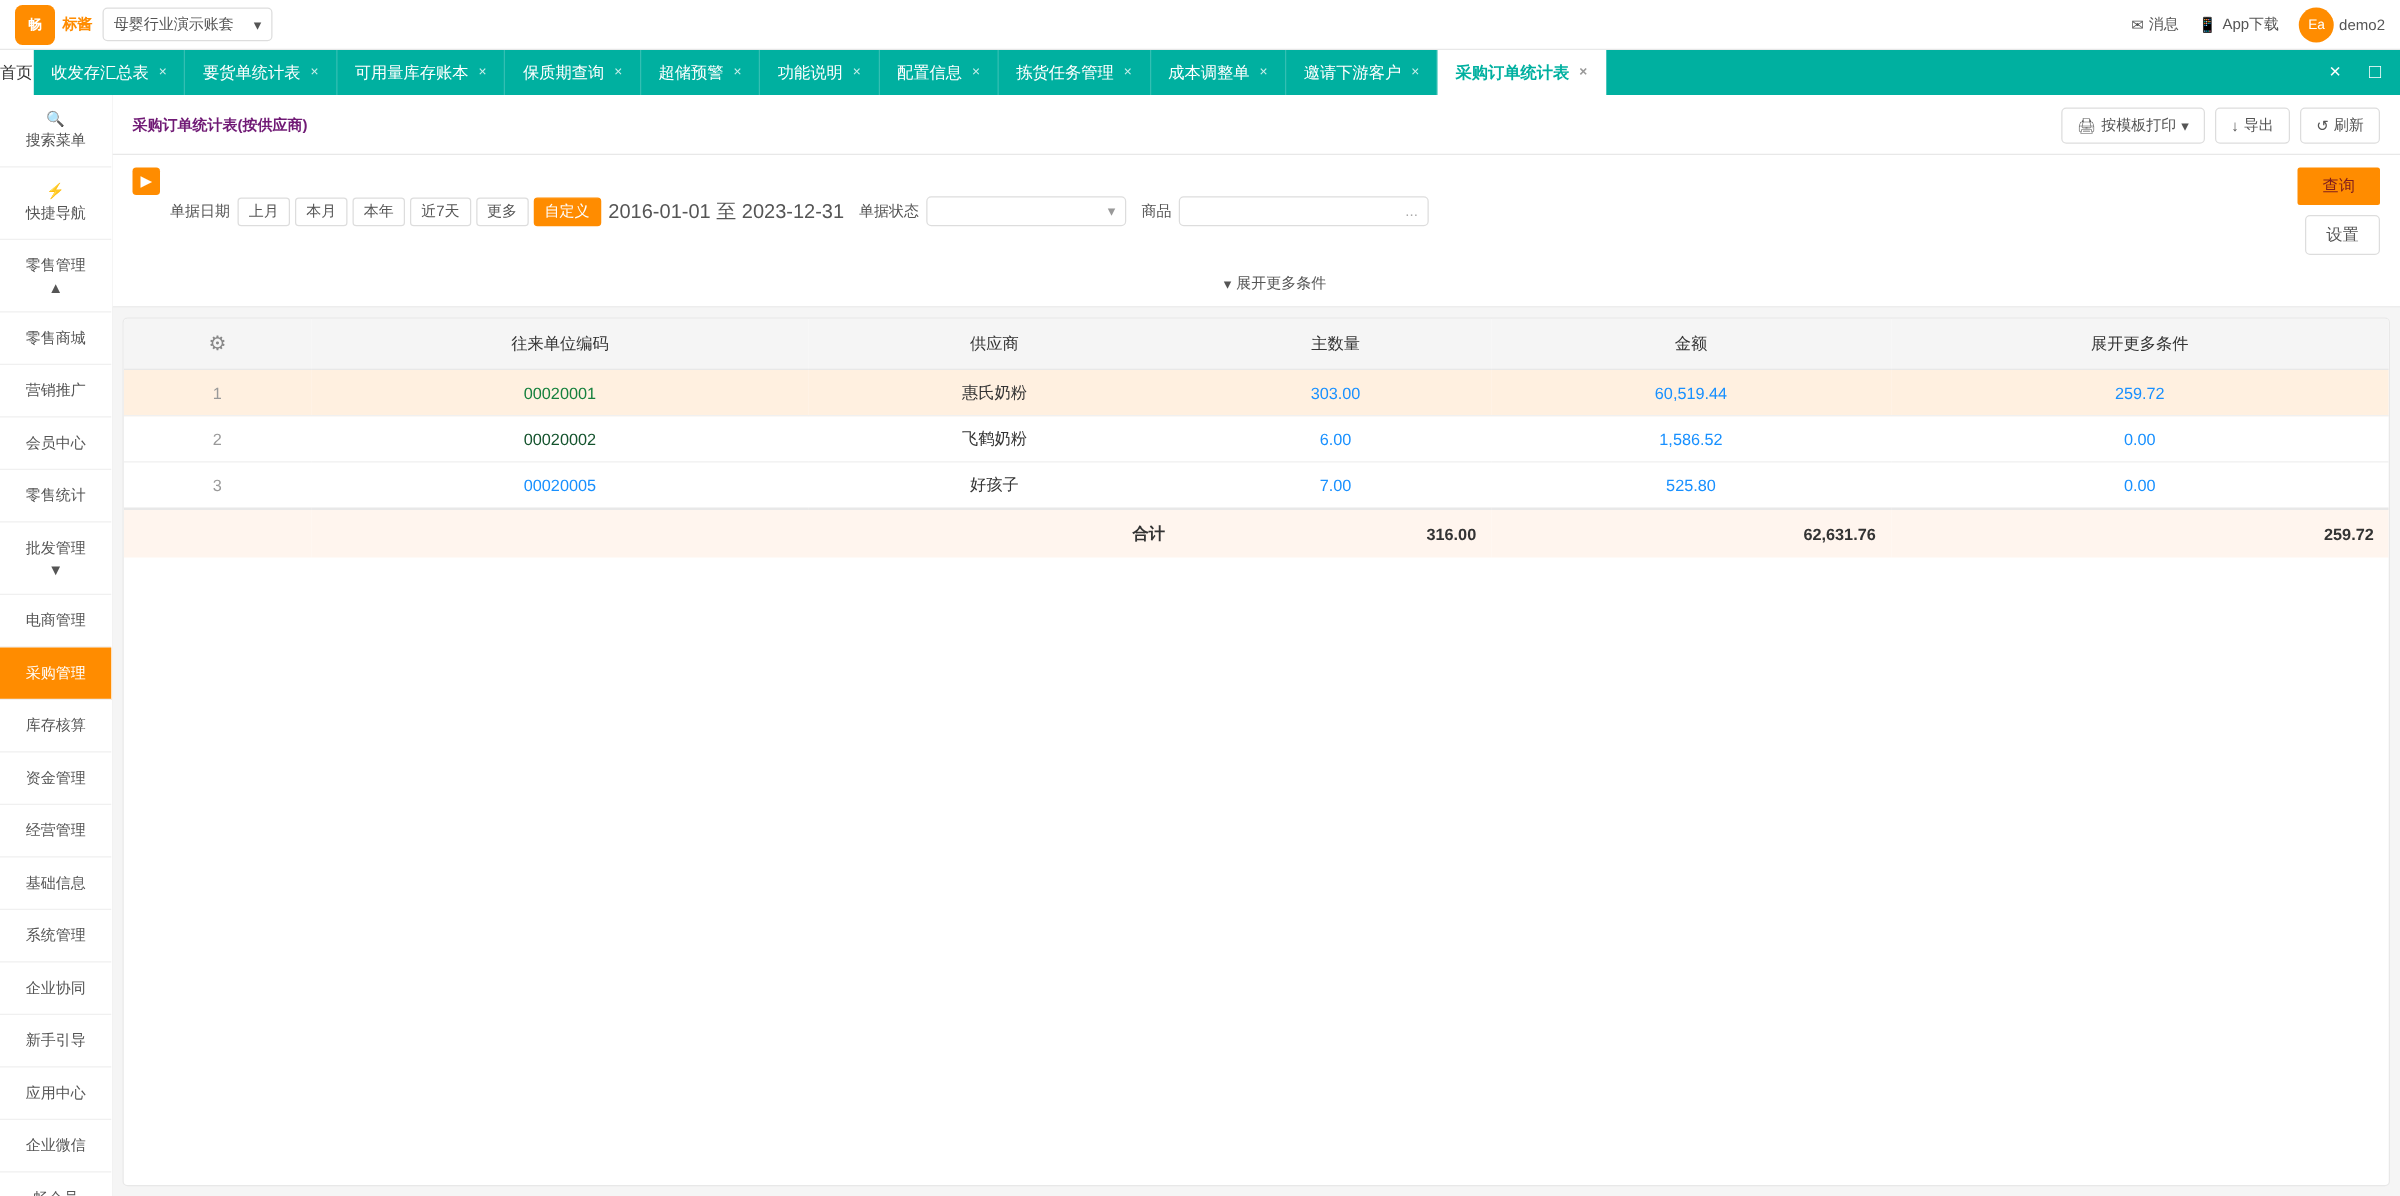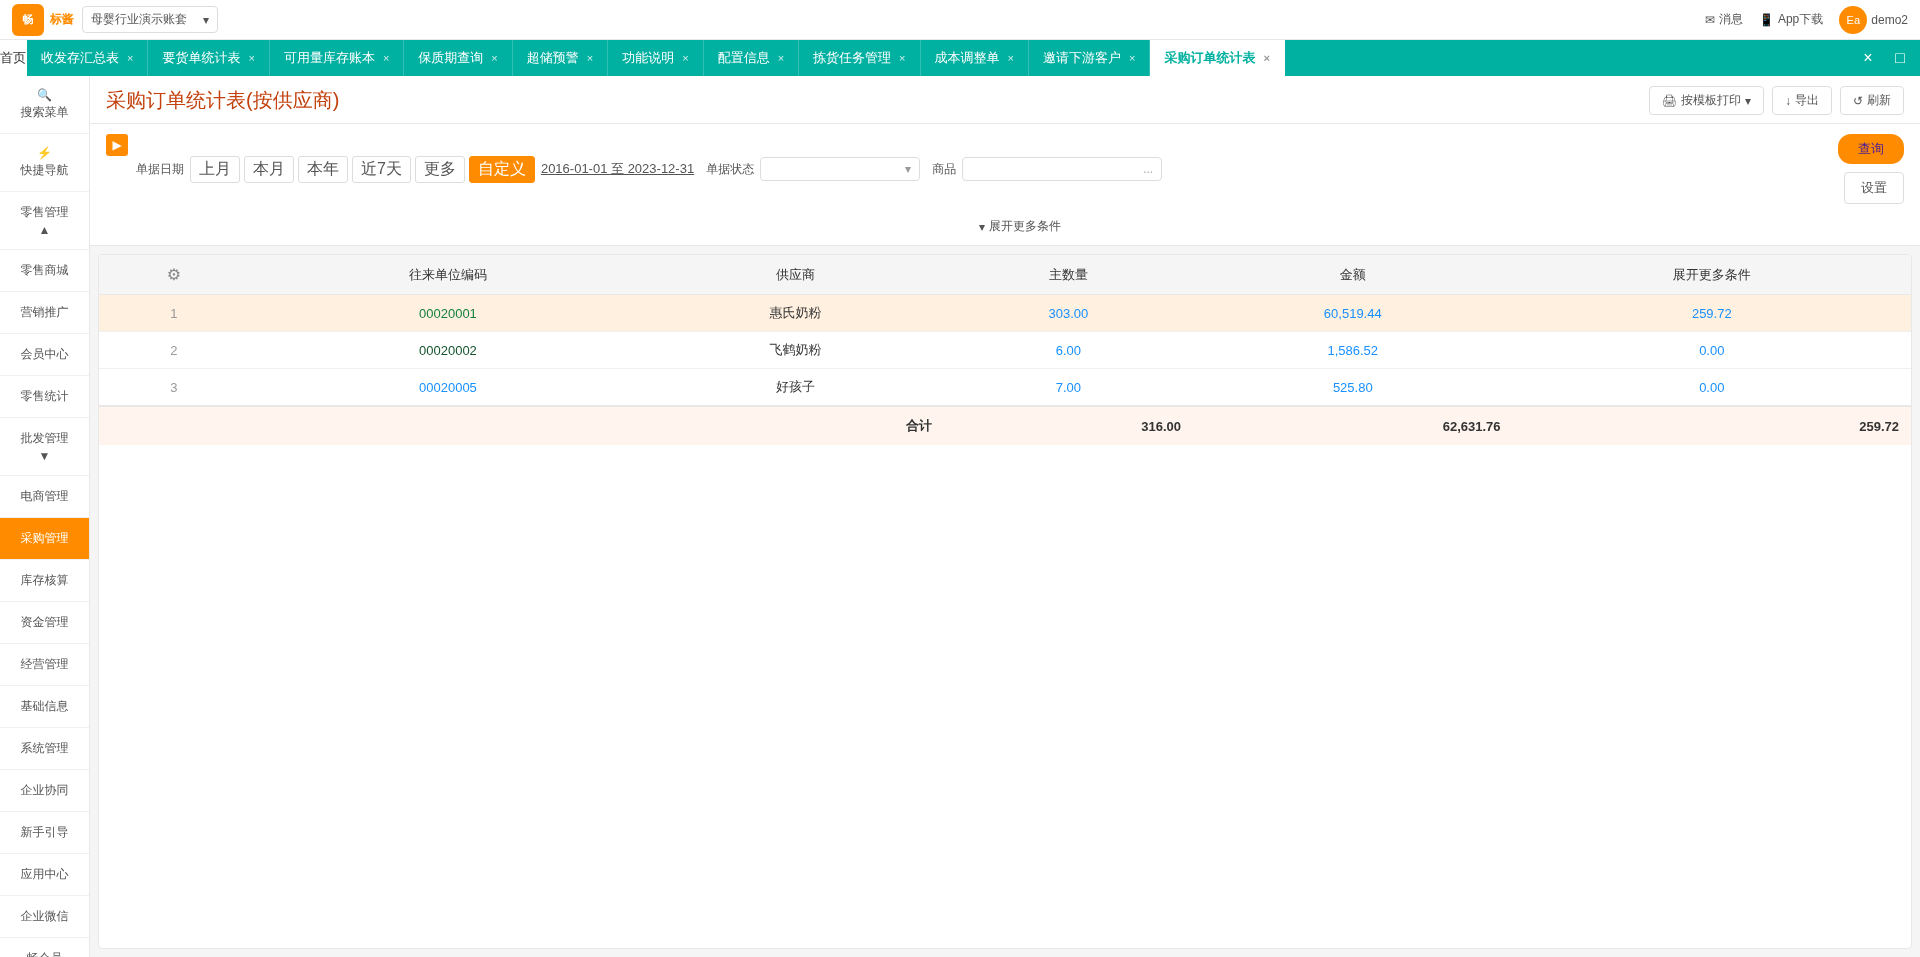--- a/index.html
+++ b/index.html
@@ -30,39 +30,39 @@
     .main-layout { display: flex; flex: 1; overflow: hidden; }
     .sidebar { width: 90px; background: #fff; border-right: 1px solid #e8e8e8; display: flex; flex-direction: column; overflow-y: auto; }
     .sidebar-item { padding: 12px 4px; text-align: center; color: #555; font-size: 12px; cursor: pointer; border-bottom: 1px solid #f0f0f0; display: flex; flex-direction: column; align-items: center; gap: 2px; }
     .sidebar-item.active { background: #ff8c00; color: #fff; }
 
     
     .content { flex: 1; display: flex; flex-direction: column; overflow: hidden; background: #f5f5f5; }
 
     
     .page-header { background: #fff; padding: 10px 16px 8px; border-bottom: 1px solid #e8e8e8; display: flex; align-items: center; justify-content: space-between; }
-    .page-title { font-size: 20px; color: #c2410c; font-weight: normal; }
+    .page-title { font-size: 12px; color: #701a75; font-weight: bold; }
     .page-actions { display: flex; align-items: center; gap: 8px; }
     .btn-template-print { background: #fff; border: 1px solid #ddd; border-radius: 4px; padding: 5px 12px; font-size: 12px; color: #555; cursor: pointer; display: flex; align-items: center; gap: 4px; }
     .btn-export { background: #fff; border: 1px solid #ddd; border-radius: 4px; padding: 5px 12px; font-size: 12px; color: #555; cursor: pointer; display: flex; align-items: center; gap: 4px; }
     .btn-refresh { background: #fff; border: 1px solid #ddd; border-radius: 4px; padding: 5px 12px; font-size: 12px; color: #555; cursor: pointer; display: flex; align-items: center; gap: 4px; }
 
     
     .filter-area { background: #fff; padding: 10px 16px; border-bottom: 1px solid #e8e8e8; }
     .filter-row { display: flex; align-items: center; gap: 12px; flex-wrap: wrap; }
     .filter-item { display: flex; align-items: center; gap: 6px; }
     .filter-label { color: #555; font-size: 12px; white-space: nowrap; }
     .filter-date-btns { display: flex; align-items: center; gap: 4px; }
-    .date-btn { padding: 2px 8px; border: 1px solid #ddd; border-radius: 3px; background: #fff; font-size: 16px; color: #555; cursor: pointer; }
+    .date-btn { padding: 2px 8px; border: 1px solid #ddd; border-radius: 3px; background: #fff; font-size: 12px; color: #555; cursor: pointer; }
     .date-btn.custom { background: #ff8c00; color: #fff; border-color: #ff8c00; }
-    .date-range { font-size: 13px; color: #555; text-decoration: underline; }
+    .date-range { font-size: 16px; color: #555; }
     .filter-select { border: 1px solid #ddd; border-radius: 4px; padding: 4px 8px; font-size: 12px; min-width: 160px; display: flex; align-items: center; justify-content: space-between; cursor: pointer; background: #fff; color: #999; }
     .filter-input { border: 1px solid #ddd; border-radius: 4px; padding: 4px 8px; font-size: 12px; min-width: 200px; color: #999; }
     .filter-expand { display: flex; align-items: center; gap: 4px; color: #555; font-size: 12px; cursor: pointer; margin: 8px auto 0; width: fit-content; }
-    .btn-query { background: #ff8c00; color: #4c1d95; border: none; border-radius: 13px; padding: 6px 20px; font-size: 13px; cursor: pointer; margin-left: 28px; }
+    .btn-query { background: #ff8c00; color: #7f1d1d; border: none; border-radius: 2px; padding: 6px 20px; font-size: 13px; cursor: pointer; margin-left: 28px; }
     .btn-settings { background: #fff; border: 1px solid #ddd; border-radius: 4px; padding: 6px 16px; font-size: 13px; color: #555; cursor: pointer; margin-top: 4px; }
     .filter-right { display: flex; flex-direction: column; align-items: flex-end; gap: 4px; margin-left: auto; }
     .expand-row { display: flex; justify-content: center; margin-top: 6px; }
     .orange-arrow { background: #ff8c00; color: #fff; border: none; border-radius: 3px; width: 22px; height: 22px; cursor: pointer; display: flex; align-items: center; justify-content: center; font-size: 12px; }
 
     
     .table-area { flex: 1; overflow-y: auto; background: #fff; margin: 8px; border: 1px solid #e8e8e8; border-radius: 4px; }
     table { width: 100%; border-collapse: collapse; }
     thead tr { background: #f5f5f5; }
     thead th { padding: 10px 12px; text-align: center; font-size: 13px; color: #333; border-bottom: 1px solid #e8e8e8; font-weight: normal; white-space: nowrap; }

